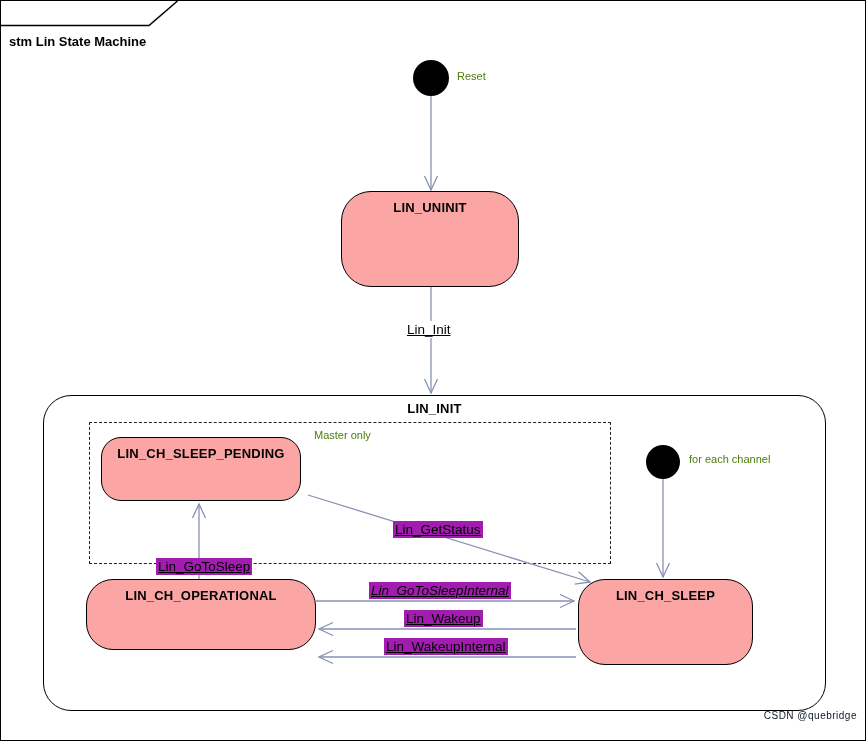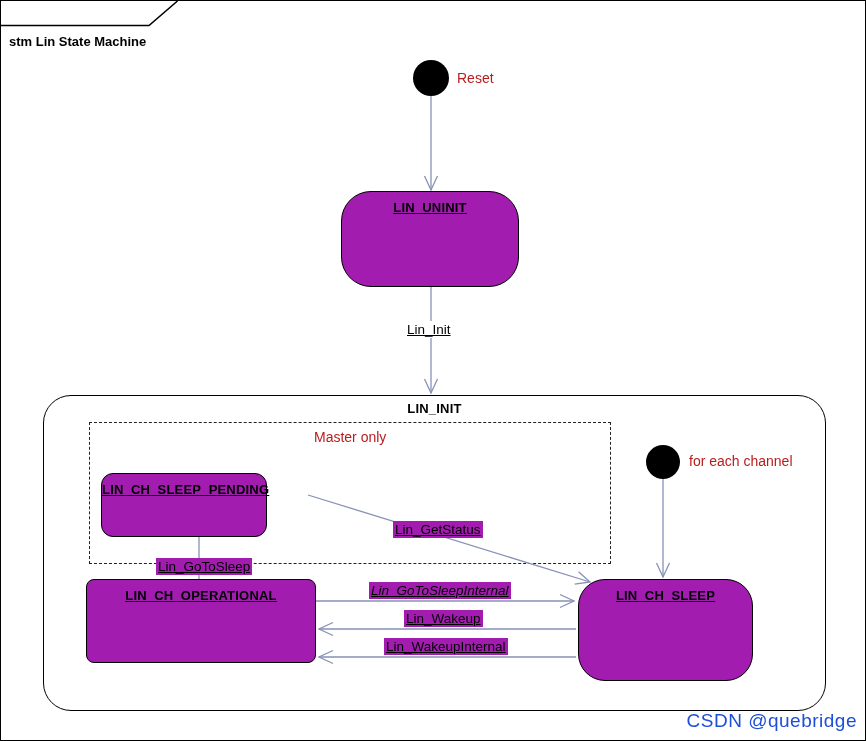--- a/index.html
+++ b/index.html
@@ -13,49 +13,49 @@
   .title-tab {
     position:absolute; left:0; top:0; z-index:5;
     font-weight:bold; font-size:13px; color:#000; padding:5px 0 0 8px;margin-top:28px;
   }
 
   .composite-state {
     position:absolute; z-index:1; background:#fff;
     border:1.5px solid #000; box-sizing:border-box;
   }
   .state {
-    position:absolute; z-index:4; background:#a21caf;
-    border:1.5px solid #000; box-sizing:border-box;text-decoration:underline;
+    position:absolute; z-index:4; background:#fca5a5;
+    border:1.5px solid #000; box-sizing:border-box;
   }
   .state-name {
     font-weight:bold; font-size:13px; color:#000;
     text-align:center; padding-top:8px; letter-spacing:0.2px;
   }
   .composite-state .state-name { padding-top:5px; }
 
   .dashed-region {
     position:absolute; z-index:2; border:1px dashed #222; box-sizing:border-box;
   }
 
   .initial-node {
     position:absolute; z-index:4; background:#000; border-radius:50%;
   }
 
   .node-label {
-    position:absolute; z-index:4; font-size:14px; color:#b91c1c; white-space:nowrap;
+    position:absolute; z-index:4; font-size:11px; color:#4d7c0f; white-space:nowrap;
   }
   .edge-label {
     position:absolute; z-index:4; font-size:13.5px; color:#000; white-space:nowrap;
     background:#a21caf; text-decoration:underline; padding:0 2px; line-height:17px;
   }
   .edge-label.plain { background:#ffffff; }
 
   .watermark {
     position:absolute; z-index:5; right:8px; top:709px;
-    font-size:19px; color:#1d4ed8; letter-spacing:0.5px;
+    font-size:10px; color:#0f172a; letter-spacing:0.5px;
   }
 </style>
 </head>
 <body>
 
 <div class="frame">
 
   <svg class="lines-layer" width="866" height="741" viewBox="0 0 866 741">
     <defs>
       <marker id="arrow" markerUnits="userSpaceOnUse" markerWidth="22" markerHeight="18" viewBox="-17 -9 22 18" refX="0" refY="0" orient="auto">
@@ -94,29 +94,29 @@
   <div class="initial-node" style="left:412px; top:59px; width:36px; height:36px;"></div>
   <div class="node-label" style="left:456px; top:69px;">Reset</div>
 
   <div class="initial-node" style="left:645px; top:444px; width:34px; height:34px;"></div>
   <div class="node-label" style="left:688px; top:452px;">for each channel</div>
 
   <div class="state" style="left:340px; top:190px; width:178px; height:96px; border-radius:30px;">
     <div class="state-name">LIN_UNINIT</div>
   </div>
 
-  <div class="state" style="left:100px; top:436px; width:166px; height:64px; border-radius:12px;margin-top:36px;">
+  <div class="state" style="left:100px; top:436px; width:200px; height:64px; border-radius:20px;">
     <div class="state-name">LIN_CH_SLEEP_PENDING</div>
   </div>
 
-  <div class="state" style="left:85px; top:578px; width:230px; height:84px; border-radius:8px;">
+  <div class="state" style="left:85px; top:578px; width:230px; height:71px; border-radius:27px;">
     <div class="state-name">LIN_CH_OPERATIONAL</div>
   </div>
 
-  <div class="state" style="left:577px; top:578px; width:175px; height:102px; border-radius:27px;">
+  <div class="state" style="left:577px; top:578px; width:175px; height:86px; border-radius:27px;">
     <div class="state-name">LIN_CH_SLEEP</div>
   </div>
 
   <div class="edge-label plain" style="left:404px; top:320px;">Lin_Init</div>
   <div class="edge-label" style="left:155px; top:557px;text-decoration:underline;">Lin_GoToSleep</div>
   <div class="edge-label" style="left:392px; top:520px;">Lin_GetStatus</div>
   <div class="edge-label" style="left:368px; top:581px;font-style:italic;">Lin_GoToSleepInternal</div>
   <div class="edge-label" style="left:403px; top:609px;text-align:center;">Lin_Wakeup</div>
   <div class="edge-label" style="left:383px; top:637px;">Lin_WakeupInternal</div>
 

